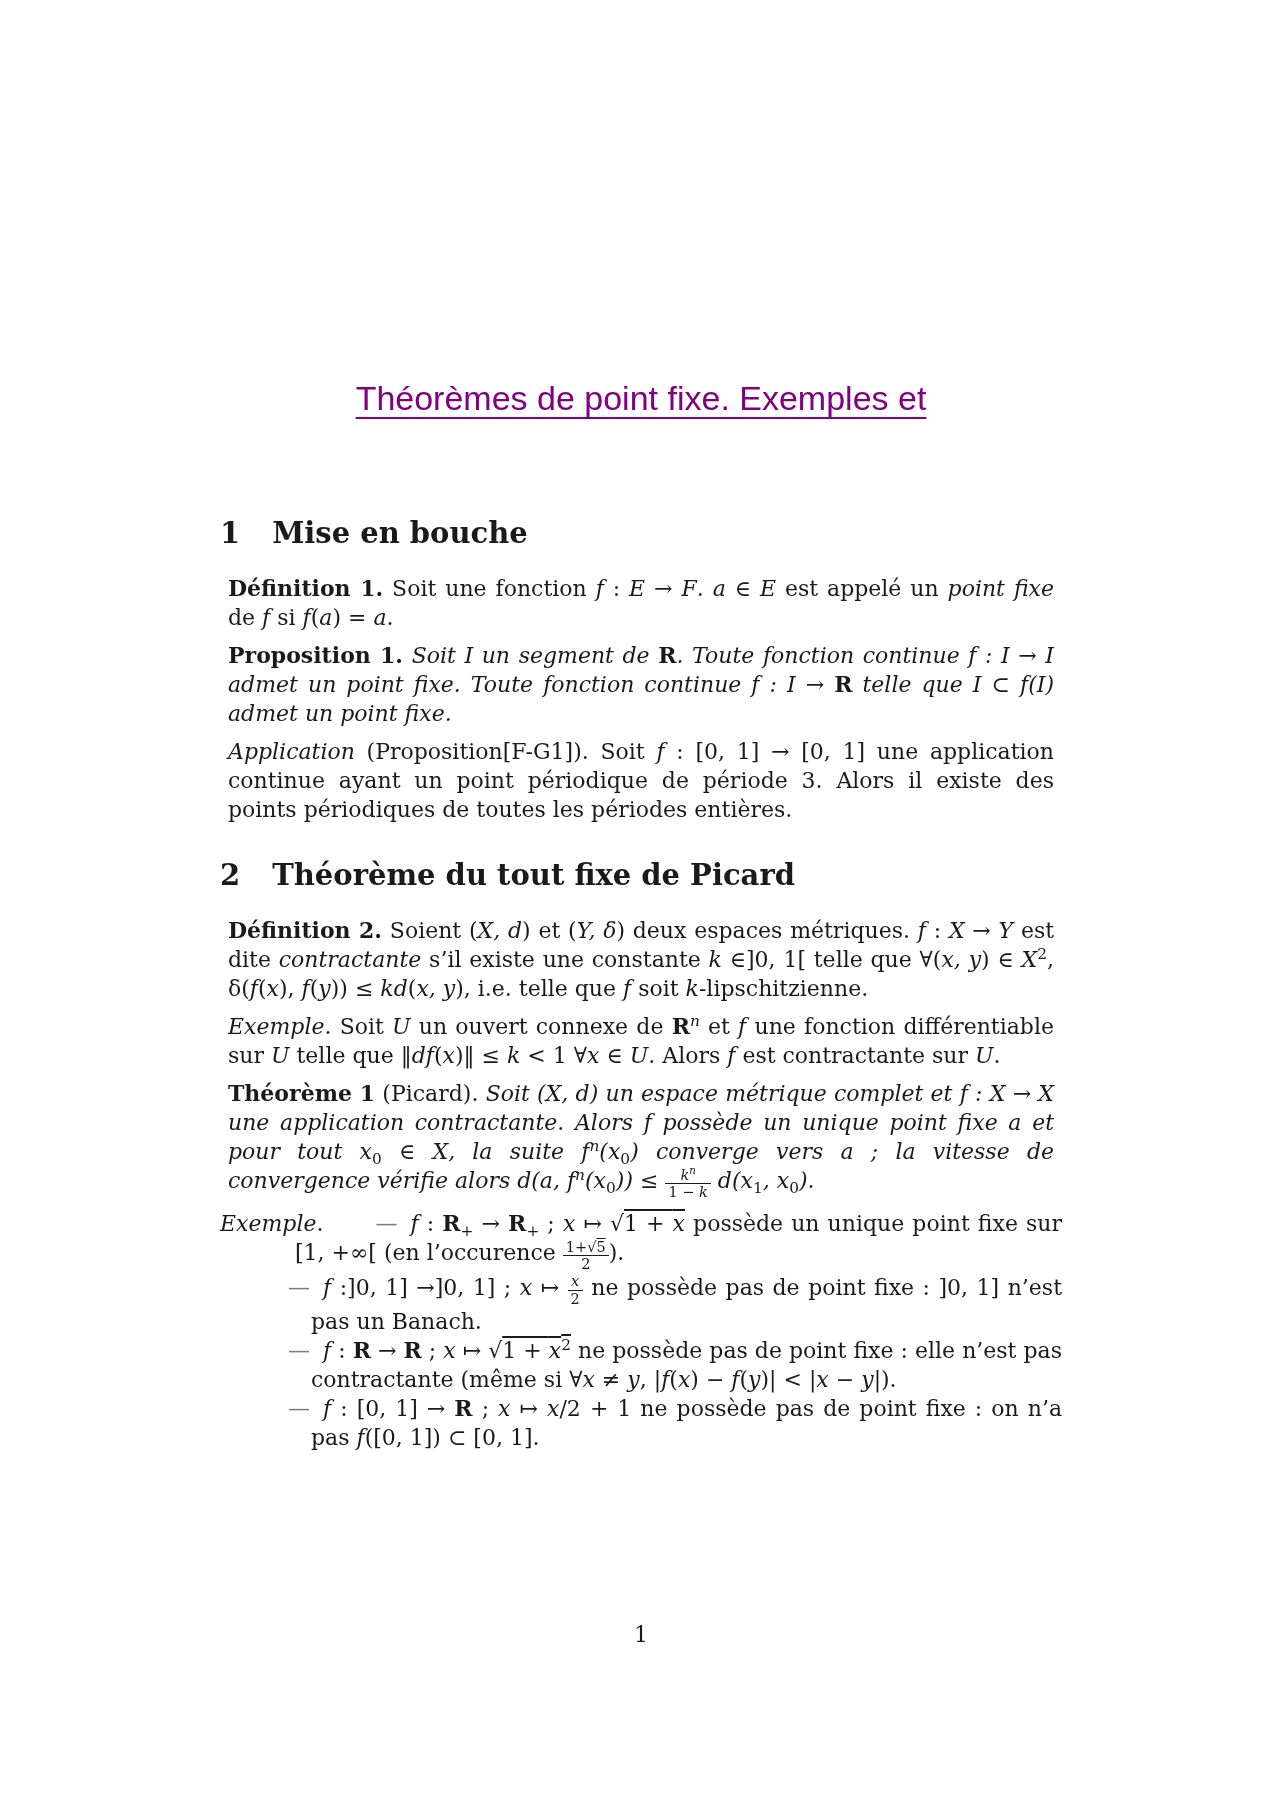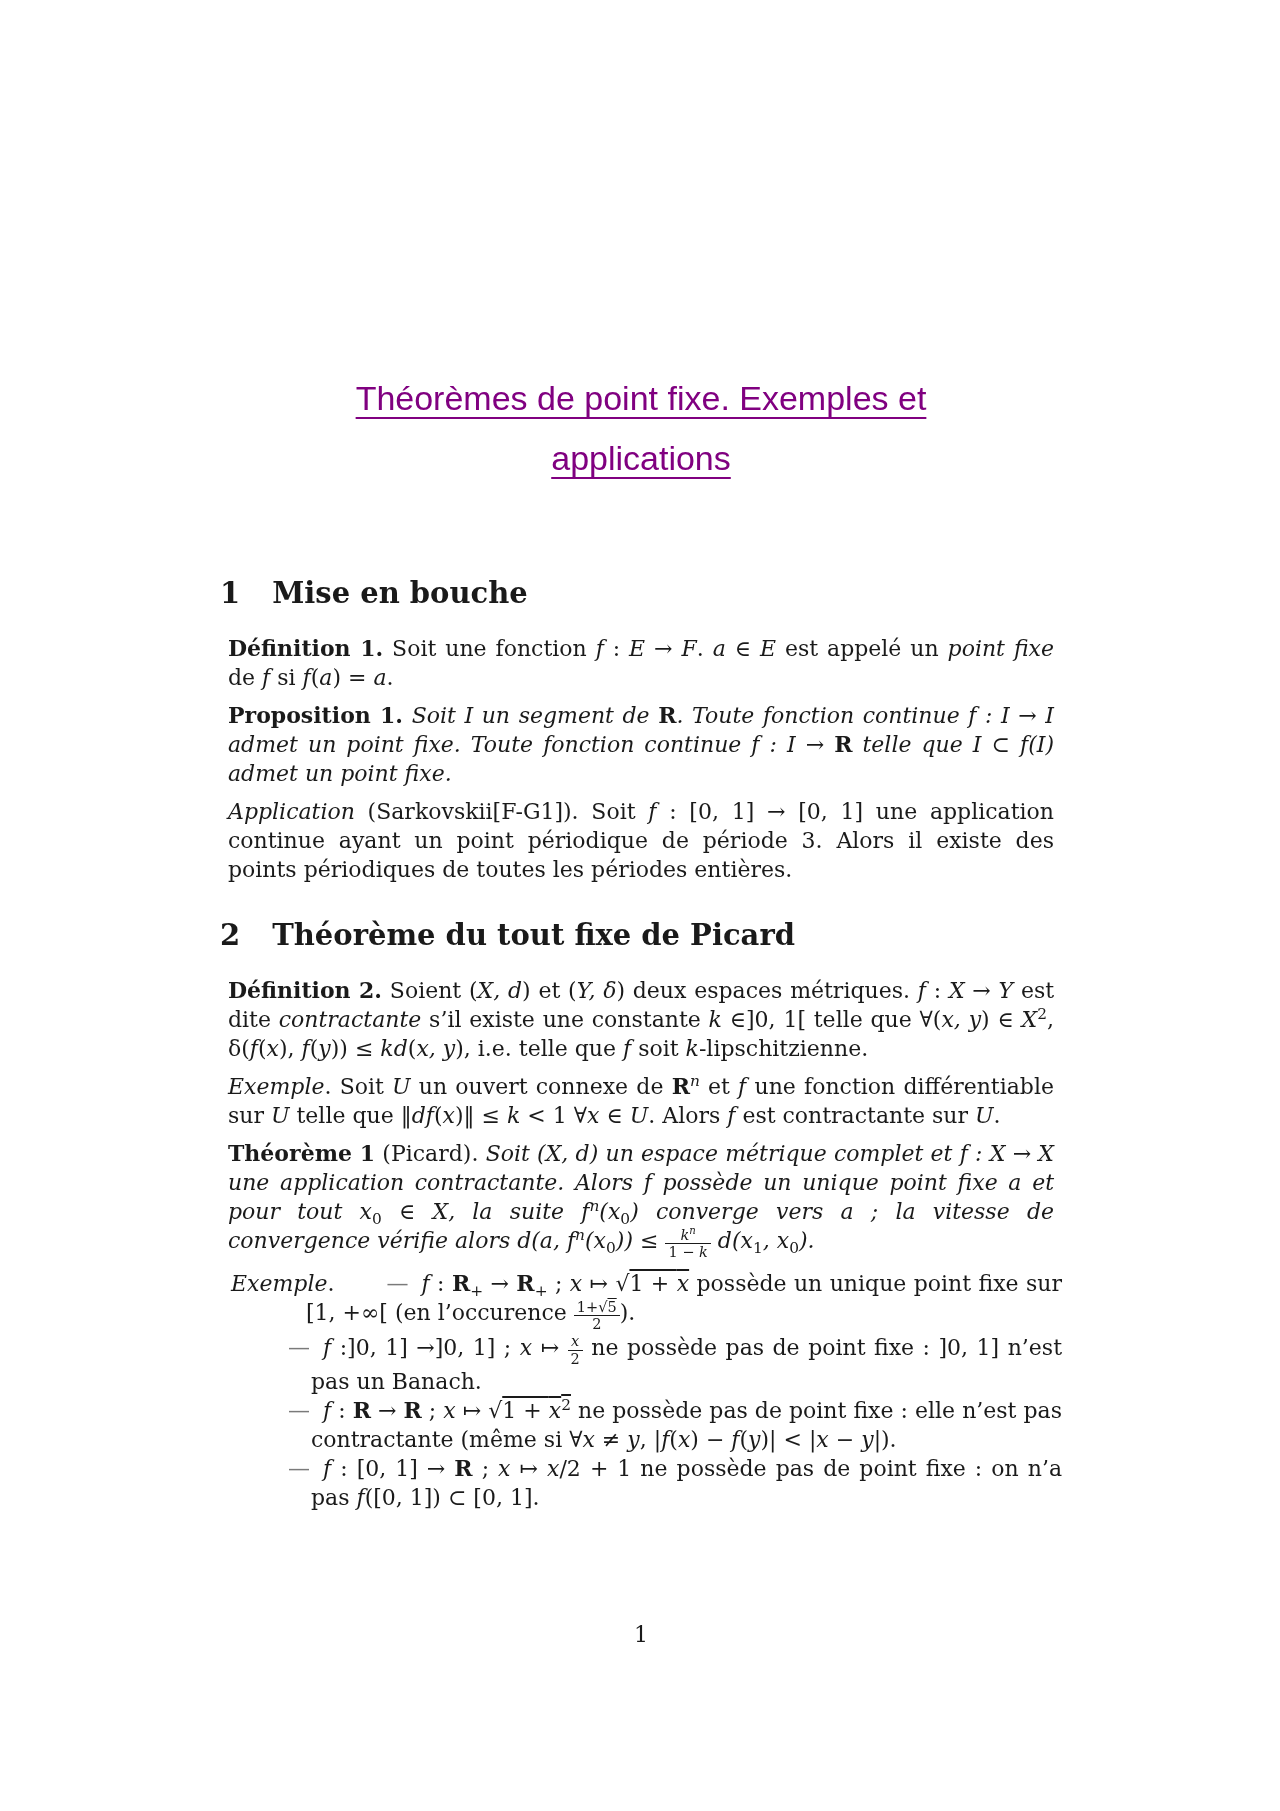--- a/index.html
+++ b/index.html
@@ -30,21 +30,21 @@
     display:flex;gap:32px;
     font-weight:bold;font-size:29px;line-height:34px;
     margin:34px 0 24px 0;
   }
   .section.first{margin-top:88px;}
   .para{margin:9px 8px;text-align:justify;}
   .xitem{
     margin-left:68px;padding-left:23px;text-indent:-23px;
     text-align:justify;
   }
-  .xitem.first{margin-left:11px;padding-left:75px;text-indent:-75px;}
+  .xitem.first{margin-left:0;padding-left:75px;text-indent:-75px;}
   .xlabel{padding-right:52px;}
   .dash{color:#7a7a7a;padding-right:13px;}
   .i{font-style:italic;}
   .b{font-weight:bold;font-style:normal;}
   .sup{vertical-align:super;font-size:0.7em;line-height:0;}
   .sub{vertical-align:sub;font-size:0.7em;line-height:0;}
   .ol{text-decoration:overline;}
   .frac{
     display:inline-block;vertical-align:-0.62em;
     text-align:center;font-size:0.66em;line-height:1.12;
@@ -57,30 +57,29 @@
     text-align:center;
   }
 </style>
 </head>
 <body>
 
 <div class="page">
   <div class="content">
     <div class="doc-title" style="color: rgb(128, 0, 128);">
       <span class="title-row"><span class="title-line">Théorèmes de point fixe. Exemples et</span></span>
-      <span class="title-row"><span class="title-line">applications</span></span>
     </div>
     <div id="blocks">
         <div class="section first">
           <span class="snum">1</span>
           <span class="stitle">Mise en bouche</span>
         </div>
         <div class="para"><span class="b">Définition 1.</span><span> Soit une fonction </span><span class="i">f</span><span> : </span><span class="i">E</span><span> → </span><span class="i">F</span><span>. </span><span class="i">a</span><span> ∈ </span><span class="i">E</span><span> est appelé un </span><span class="i">point fixe</span><span> de </span><span class="i">f</span><span> si </span><span class="i">f</span><span>(</span><span class="i">a</span><span>) = </span><span class="i">a</span><span>.</span></div>
         <div class="para"><span class="b">Proposition 1.</span><span class="i"> Soit I un segment de </span><span class="b">R</span><span class="i">. Toute fonction continue f : I → I admet un point fixe. Toute fonction continue f : I → </span><span class="b">R</span><span class="i"> telle que I ⊂ f(I) admet un point fixe.</span></div>
-        <div class="para"><span class="i">Application</span><span> (Sarkovskii[F-G1]). Soit </span><span class="i">f</span><span> : [0, 1] → [0, 1] une application continue ayant un point périodique de période 3. Alors il existe des points périodiques de toutes les périodes entières.</span></div>
+        <div class="para"><span class="i">Application</span><span> (Proposition[F-G1]). Soit </span><span class="i">f</span><span> : [0, 1] → [0, 1] une application continue ayant un point périodique de période 3. Alors il existe des points périodiques de toutes les périodes entières.</span></div>
         <div class="section">
           <span class="snum">2</span>
           <span class="stitle">Théorème du tout fixe de Picard</span>
         </div>
         <div class="para"><span class="b">Définition 2.</span><span> Soient (</span><span class="i">X, d</span><span>) et (</span><span class="i">Y, δ</span><span>) deux espaces métriques. </span><span class="i">f</span><span> : </span><span class="i">X</span><span> → </span><span class="i">Y</span><span> est dite </span><span class="i">contractante</span><span> s’il existe une constante </span><span class="i">k</span><span> ∈]0, 1[ telle que ∀(</span><span class="i">x, y</span><span>) ∈ </span><span class="i">X</span><span class="sup">2</span><span>, δ(</span><span class="i">f</span><span>(</span><span class="i">x</span><span>), </span><span class="i">f</span><span>(</span><span class="i">y</span><span>)) ≤ </span><span class="i">kd</span><span>(</span><span class="i">x, y</span><span>), i.e. telle que </span><span class="i">f</span><span> soit </span><span class="i">k</span><span>-lipschitzienne.</span></div>
         <div class="para"><span class="i">Exemple</span><span>. Soit </span><span class="i">U</span><span> un ouvert connexe de </span><span class="b">R</span><span class="sup i">n</span><span> et </span><span class="i">f</span><span> une fonction différentiable sur </span><span class="i">U</span><span> telle que ‖</span><span class="i">df</span><span>(</span><span class="i">x</span><span>)‖ ≤ </span><span class="i">k</span><span> &lt; 1 ∀</span><span class="i">x</span><span> ∈ </span><span class="i">U</span><span>. Alors </span><span class="i">f</span><span> est contractante sur </span><span class="i">U</span><span>.</span></div>
         <div class="para"><span class="b">Théorème 1</span><span> (Picard). </span><span class="i">Soit (X, d) un espace métrique complet et f : X → X une application contractante. Alors f possède un unique point fixe a et pour tout x</span><span class="sub">0</span><span class="i"> ∈ X, la suite f</span><span class="sup i">n</span><span class="i">(x</span><span class="sub">0</span><span class="i">) converge vers a ; la vitesse de convergence vérifie alors d(a, f</span><span class="sup i">n</span><span class="i">(x</span><span class="sub">0</span><span class="i">)) ≤ </span><span class="frac"><span class="fn"><span class="i">k</span><span class="sup i">n</span></span><span class="fd"><span>1 − </span><span class="i">k</span></span></span><span class="i"> d(x</span><span class="sub">1</span><span class="i">, x</span><span class="sub">0</span><span class="i">).</span></div>
         <div class="xitem first"><span class="xlabel"><span class="i">Exemple</span><span>.</span></span><span class="dash">—</span><span class="i">f</span><span> : </span><span class="b">R</span><span class="sub">+</span><span> → </span><span class="b">R</span><span class="sub">+</span><span> ; </span><span class="i">x</span><span> ↦ √</span><span class="ol"><span>1 + </span><span class="i">x</span></span><span> possède un unique point fixe sur [1, +∞[ (en l’occurence </span><span class="frac"><span class="fn"><span>1+√</span><span class="ol">5</span></span><span class="fd"><span>2</span></span></span><span>).</span></div>
         <div class="xitem"><span class="dash">—</span><span class="i">f</span><span> :]0, 1] →]0, 1] ; </span><span class="i">x</span><span> ↦ </span><span class="frac"><span class="fn"><span class="i">x</span></span><span class="fd"><span>2</span></span></span><span> ne possède pas de point fixe : ]0, 1] n’est pas un Banach.</span></div>
         <div class="xitem"><span class="dash">—</span><span class="i">f</span><span> : </span><span class="b">R</span><span> → </span><span class="b">R</span><span> ; </span><span class="i">x</span><span> ↦ √</span><span class="ol"><span>1 + </span><span class="i">x</span><span class="sup">2</span></span><span> ne possède pas de point fixe : elle n’est pas contractante (même si ∀</span><span class="i">x</span><span> ≠ </span><span class="i">y</span><span>, |</span><span class="i">f</span><span>(</span><span class="i">x</span><span>) − </span><span class="i">f</span><span>(</span><span class="i">y</span><span>)| &lt; |</span><span class="i">x</span><span> − </span><span class="i">y</span><span>|).</span></div>

